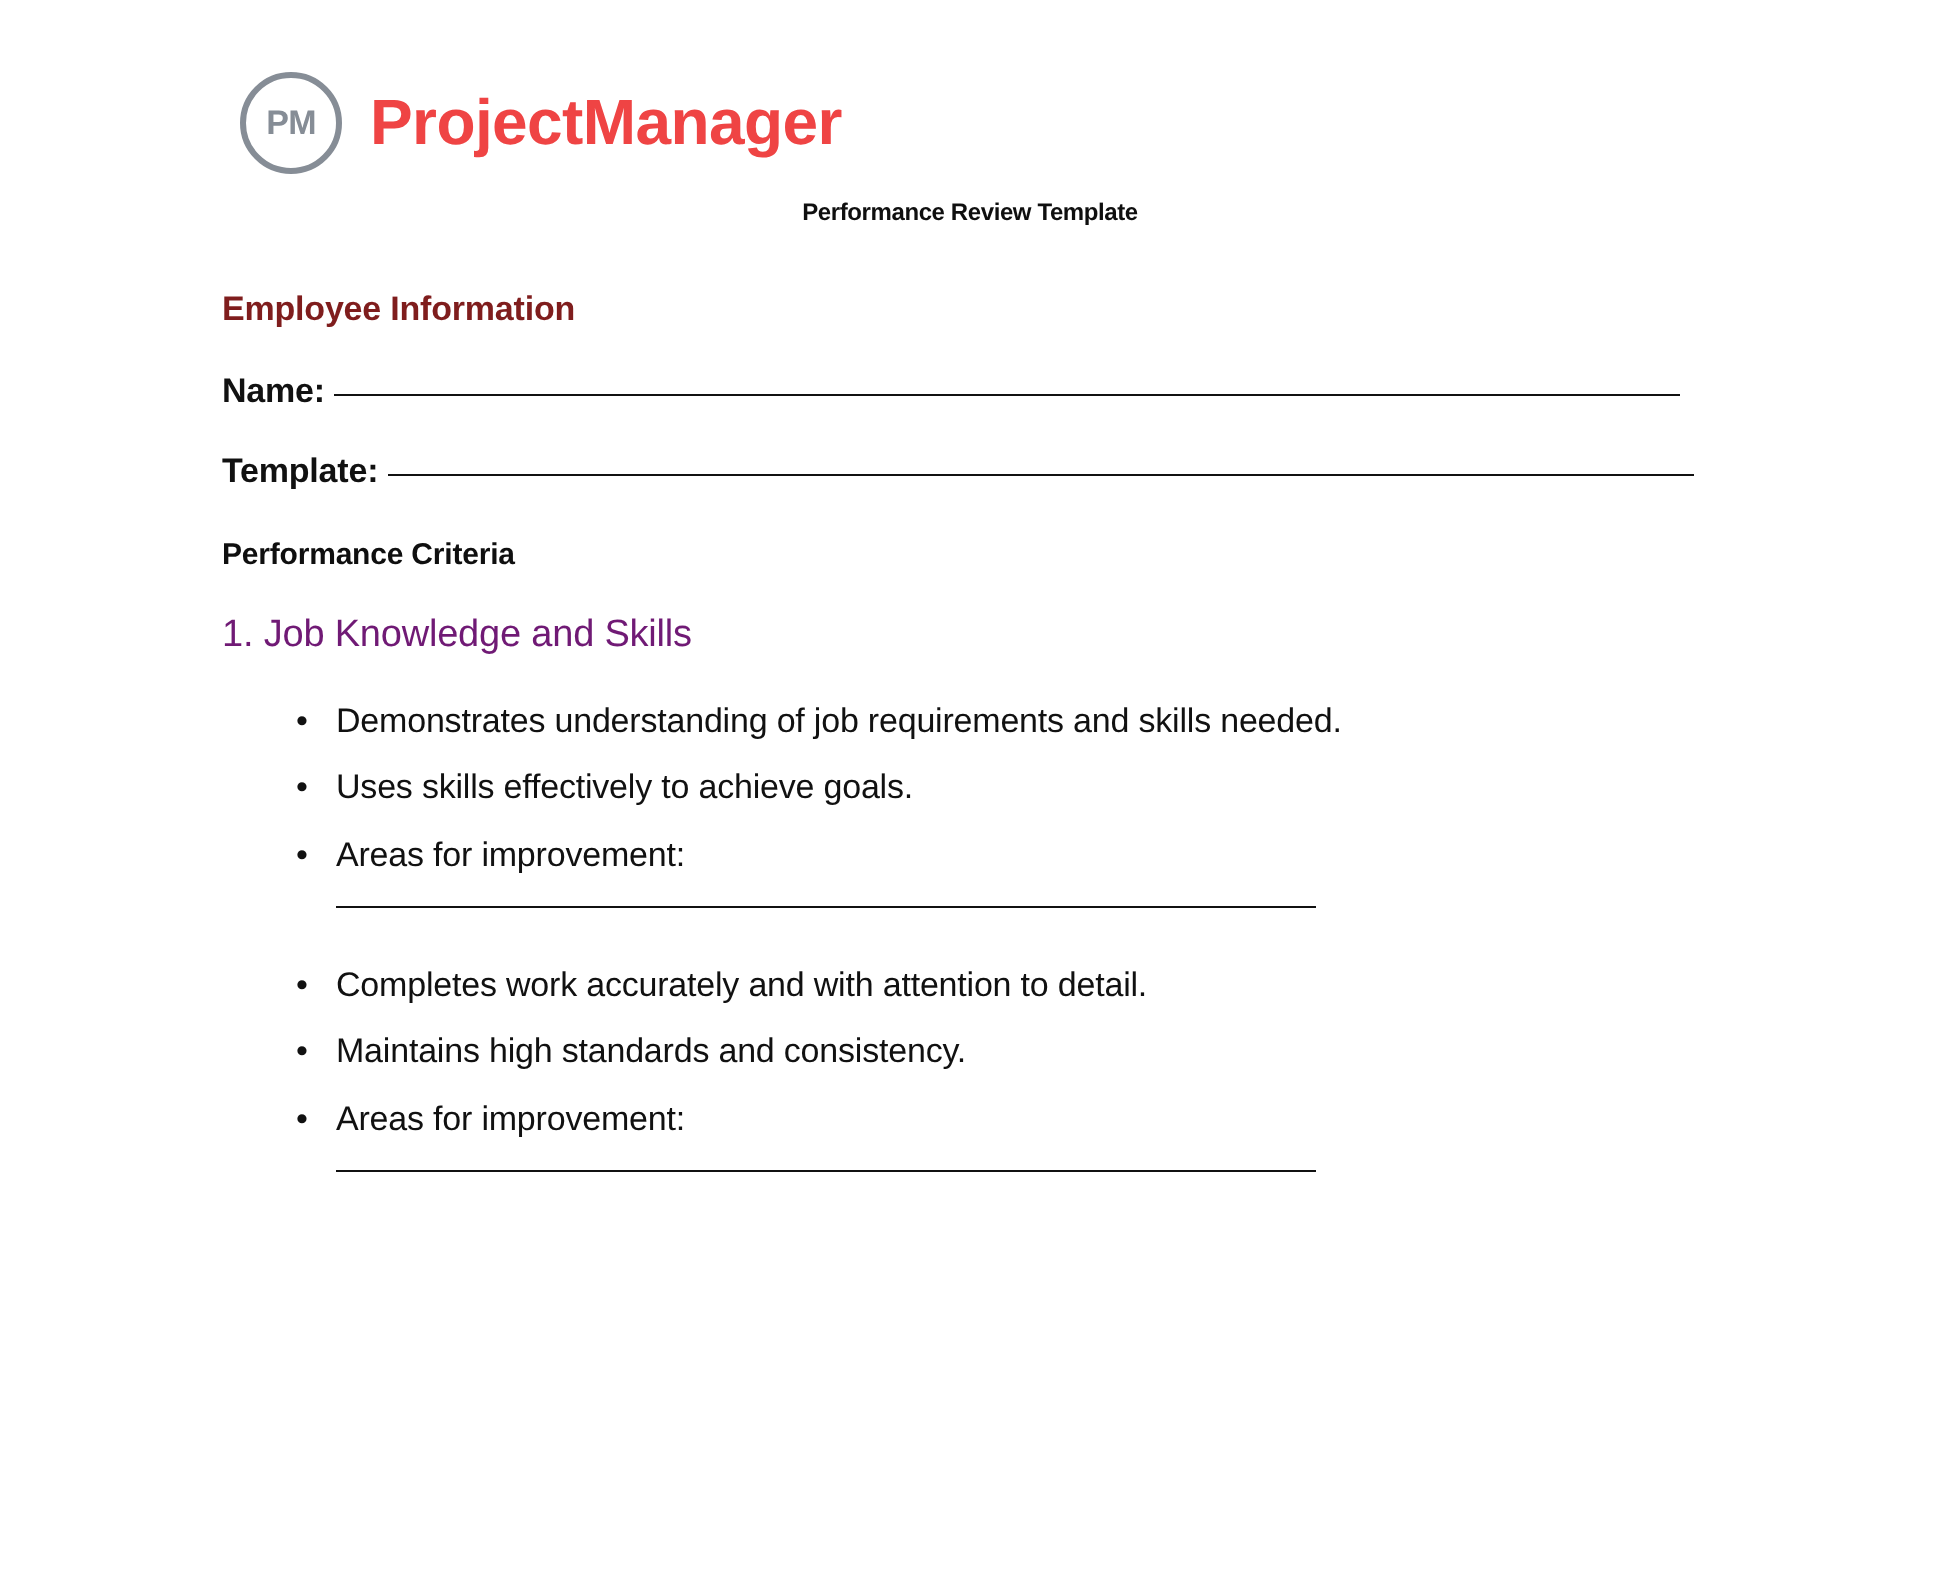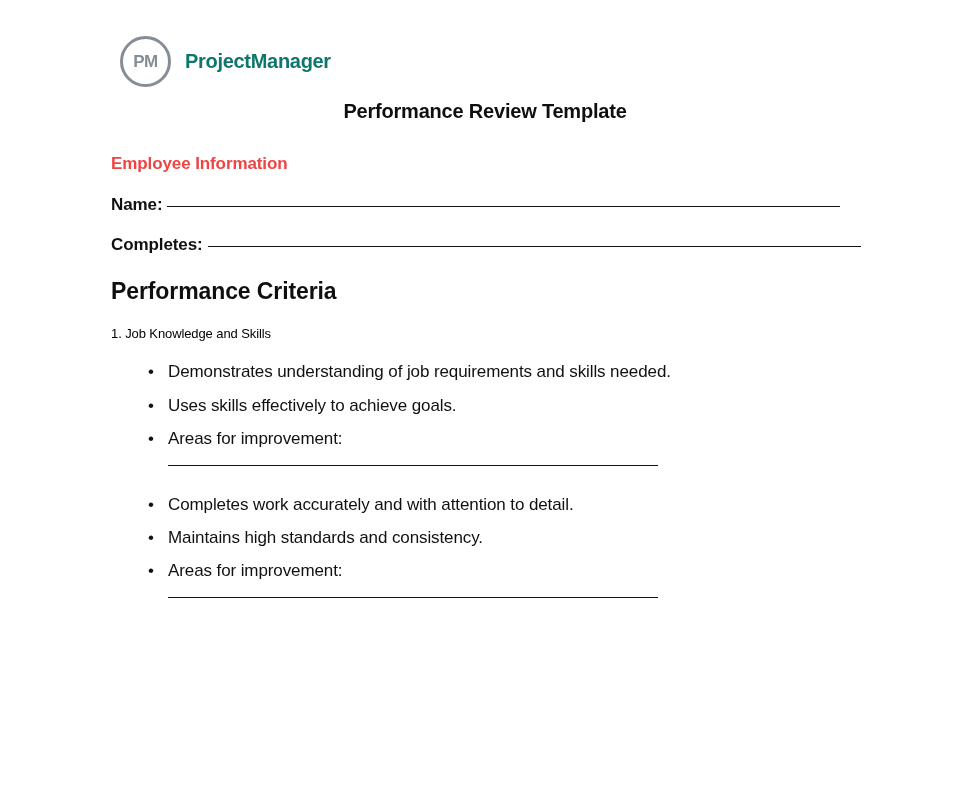--- a/index.html
+++ b/index.html
@@ -47,48 +47,48 @@
     font-family: "Liberation Sans", sans-serif;
     font-weight: bold;
     font-size: 17px;
     letter-spacing: -0.4px;
     color: #868d96;
     line-height: 1;
   }
   .logo-word {
     font-family: "Liberation Sans", sans-serif;
     font-weight: bold;
-    font-size: 20px;
+    font-size: 32px;
     letter-spacing: -0.3px;
-    color: #0f766e;
+    color: #ef4444;
     white-space: nowrap;
   }
 
   
   .doc {
     position: absolute;
     left: 111px;
     top: 100px;
     width: 748px;
   }
 
   .doc-title {
     text-align: center;
-    font-size: 20px;
+    font-size: 12px;
     font-weight: bold;
     letter-spacing: -0.2px;
     color: #0f0f0f;
     margin: 0 0 31px 0;
     line-height: 1.15;
   }
 
   .section-heading {
     font-size: 17px;
     font-weight: bold;
-    color: #ef4444;
+    color: #7f1d1d;
     margin: 0 0 21px 0;
     line-height: 1.2;
     letter-spacing: -0.1px;
   }
 
   .field-line {
     font-size: 17px;
     color: #111111;
     margin: 0 0 19px 0;
     line-height: 1.2;
@@ -104,31 +104,31 @@
     height: 0;
   }
   .rule.name       { width: 673px; margin-left: 5px; }
   .rule.position   { width: 653px; margin-left: 5px; }
   .rule.department { width: 612px; margin-left: 10px; }
   .rule.reviewer   { width: 645px; margin-left: 5px; }
   .rule.from       { width: 87px;  margin: 0 4px; }
   .rule.to         { width: 87px;  margin: 0 4px; }
 
   .criteria-heading {
-    font-size: 23px;
+    font-size: 15px;
     font-weight: bold;
     color: #0f0f0f;
     margin: 23px 0 20px 0;
     line-height: 1.2;
     letter-spacing: -0.1px;
   }
 
   .criterion-title {
-    font-size: 13px;
-    color: #000000;
+    font-size: 19px;
+    color: #701a75;
     margin: 0 0 21px 0;
     line-height: 1.2;
     letter-spacing: -0.1px;
   }
 
   .bullets {
     list-style: none;
     margin: 0 0 0 0;
     padding: 0;
   }
@@ -180,21 +180,21 @@
 
     <h1 class="doc-title">Performance Review Template</h1>
 
     <h2 class="section-heading">Employee Information</h2>
 
     <p class="field-line">
       <span>Name:</span><span class="rule name"></span>
     </p>
 
     <p class="field-line">
-      <span>Completes:</span><span class="rule position"></span>
+      <span>Template:</span><span class="rule position"></span>
     </p>
 
 
 
 
     <h2 class="criteria-heading">Performance Criteria</h2>
 
     <div class="criterion-block">
       <p class="criterion-title">1. Job Knowledge and Skills</p>
       <ul class="bullets">

